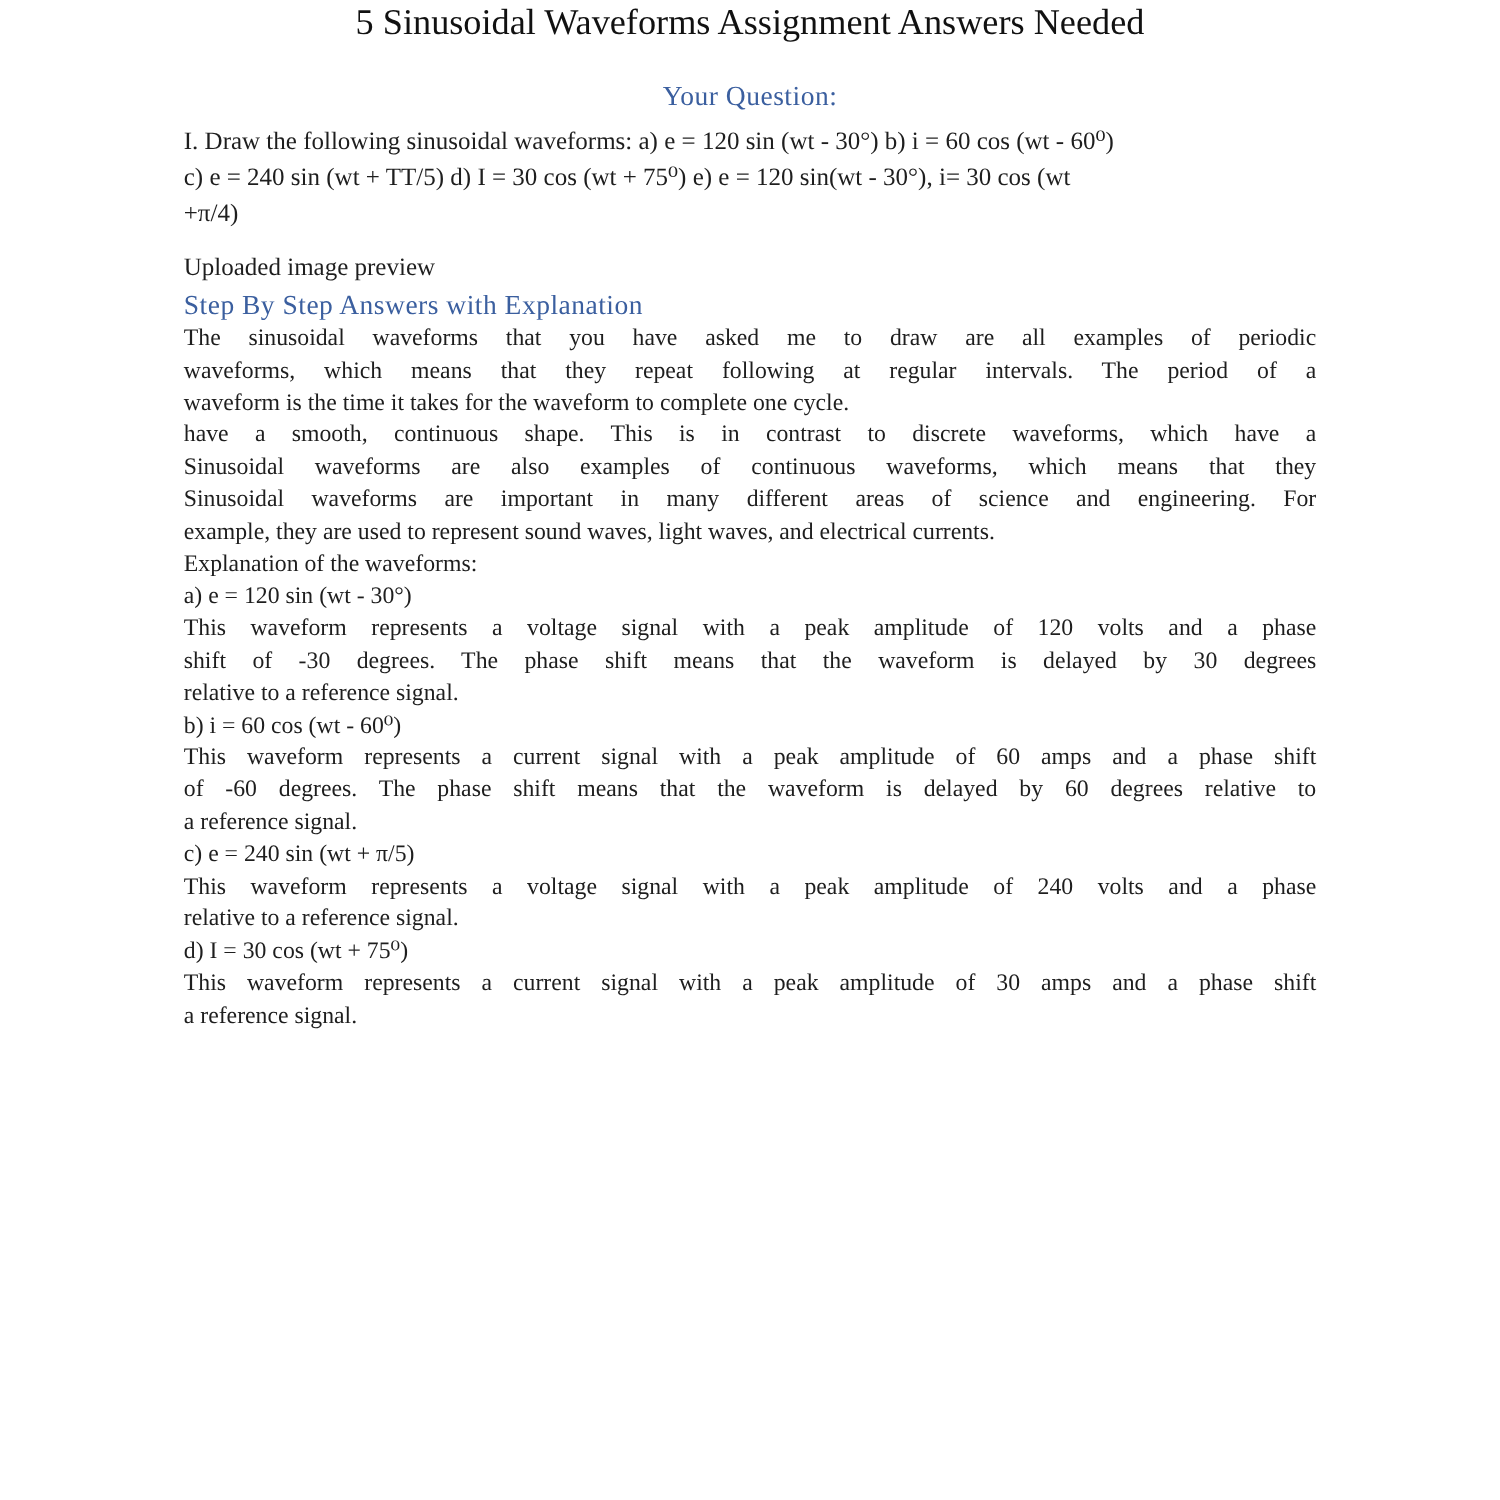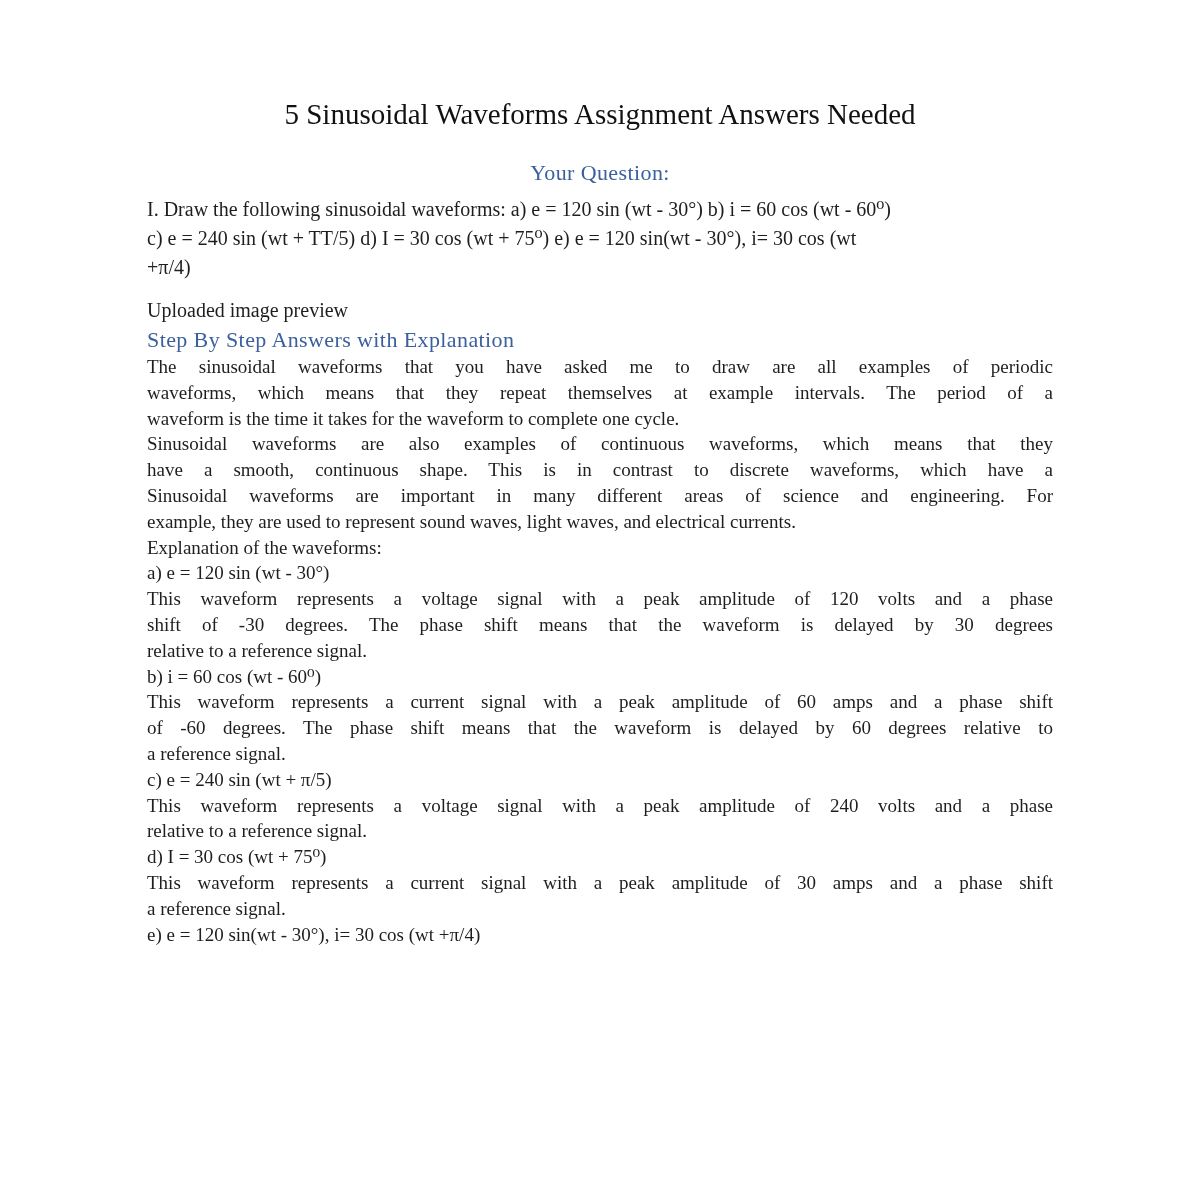--- a/index.html
+++ b/index.html
@@ -10,21 +10,20 @@
     background: #ffffff;
     overflow: hidden;
     font-family: "Liberation Serif", "DejaVu Serif", serif;
     color: #1e1e1e;
   }
   .content {
     position: absolute;
     left: 147px;
     top: 0;
     width: 906px;
-    padding-top: 96px;
   }
   .title {
     font-size: 29px;
     line-height: 36px;
     text-align: center;
     color: #111111;
     margin: 0;
     font-weight: normal;
   }
   .q-heading {
@@ -82,26 +81,26 @@
       <div class="q-line">+π/4)</div>
     </div>
 
     <div class="uploaded">Uploaded image preview</div>
 
     <div class="a-heading">Step By Step Answers with Explanation</div>
 
     <div class="body-text">
         <div>
           <div class="bline just">The sinusoidal waveforms that you have asked me to draw are all examples of periodic</div>
-          <div class="bline just">waveforms, which means that they repeat themselves at example intervals. The period of a</div>
+          <div class="bline just">waveforms, which means that they repeat following at regular intervals. The period of a</div>
           <div class="bline">waveform is the time it takes for the waveform to complete one cycle.</div>
         </div>
         <div>
+          <div class="bline just">have a smooth, continuous shape. This is in contrast to discrete waveforms, which have a</div>
           <div class="bline just">Sinusoidal waveforms are also examples of continuous waveforms, which means that they</div>
-          <div class="bline just">have a smooth, continuous shape. This is in contrast to discrete waveforms, which have a</div>
         </div>
         <div>
           <div class="bline just">Sinusoidal waveforms are important in many different areas of science and engineering. For</div>
           <div class="bline">example, they are used to represent sound waves, light waves, and electrical currents.</div>
         </div>
         <div>
           <div class="bline">Explanation of the waveforms:</div>
         </div>
         <div>
           <div class="bline">a) e = 120 sin (wt - 30°)</div>
@@ -126,19 +125,16 @@
           <div class="bline just">This waveform represents a voltage signal with a peak amplitude of 240 volts and a phase</div>
           <div class="bline">relative to a reference signal.</div>
         </div>
         <div>
           <div class="bline">d) I = 30 cos (wt + 75⁰)</div>
         </div>
         <div>
           <div class="bline just">This waveform represents a current signal with a peak amplitude of 30 amps and a phase shift</div>
           <div class="bline">a reference signal.</div>
         </div>
-        <div>
-          <div class="bline">e) e = 120 sin(wt - 30°), i= 30 cos (wt +π/4)</div>
-        </div>
       </div>
 
   </div>
 </div>
 
 </body></html>

